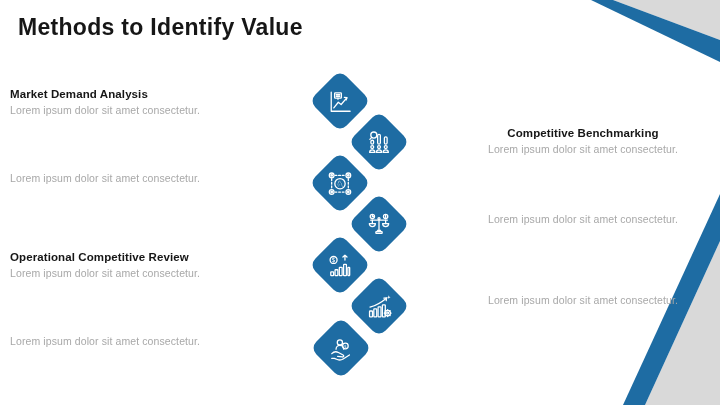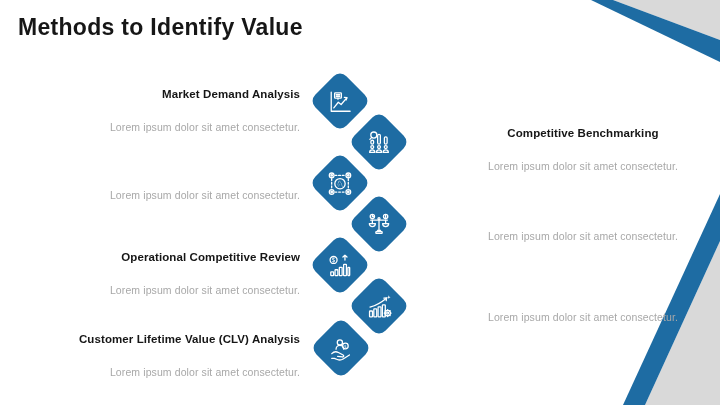--- a/index.html
+++ b/index.html
@@ -24,29 +24,29 @@
     display:flex;align-items:center;justify-content:center;
   }
   .diamond svg{
     width:27px;height:27px;transform:rotate(-45deg);
     stroke:#ffffff;stroke-width:1.15;fill:none;
     stroke-linecap:round;stroke-linejoin:round;
   }
   .diamond svg text{stroke:none;fill:#ffffff;font-family:"DejaVu Sans",sans-serif;}
   
   .item{position:absolute;width:290px;}
-  .item.left{right:420px;text-align:right;}
+  .item.left{right:420px;}
   .item.right{left:438px;text-align:center;}
   .item-title{
     font-size:11.5px;font-weight:700;color:var(--title-text,#161616);
     line-height:14px;letter-spacing:.1px;
   }
   .item-desc{
     font-size:10.5px;color:var(--description-text,#a8a8a8);
-    line-height:13px;margin-top:20px;letter-spacing:.1px;
+    line-height:13px;margin-top:3px;letter-spacing:.1px;
   }
 </style>
 </head>
 <body>
 
 <div class="slide">
 
   <h1 class="slide-title">Methods to Identify Value</h1>
 
   <svg class="corner-svg" viewBox="0 0 720 405">
@@ -77,21 +77,20 @@
   <div class="item left" style="top:250px">
     <div class="item-title">Operational Competitive Review</div>
     <div class="item-desc">Lorem ipsum dolor sit amet consectetur.</div>
   </div>
 
   <div class="item right" style="top:291px">
     <div class="item-desc">Lorem ipsum dolor sit amet consectetur.</div>
   </div>
 
   <div class="item left" style="top:332px">
-    <div class="item-title">Customer Lifetime Value (CLV) Analysis</div>
     <div class="item-desc">Lorem ipsum dolor sit amet consectetur.</div>
   </div>
 
   <div class="diamond" style="left:318px;top:79px">
     <svg viewBox="0 0 24 24">
       <path d="M4.2 3.5 V20.5 H21"></path>
       <path d="M6.5 17.5 L10.5 12.5 L13 14.5 L18 8.6"></path>
       <path d="M15.9 8.2 L18.2 8.4 L17.4 10.5"></path>
       <rect x="7.2" y="4.2" width="6" height="4.6" rx="0.6"></rect>
       <path d="M8.6 5.8 H11.8 M8.6 7.2 H11.8 M10.2 8.8 V9.9"></path>

